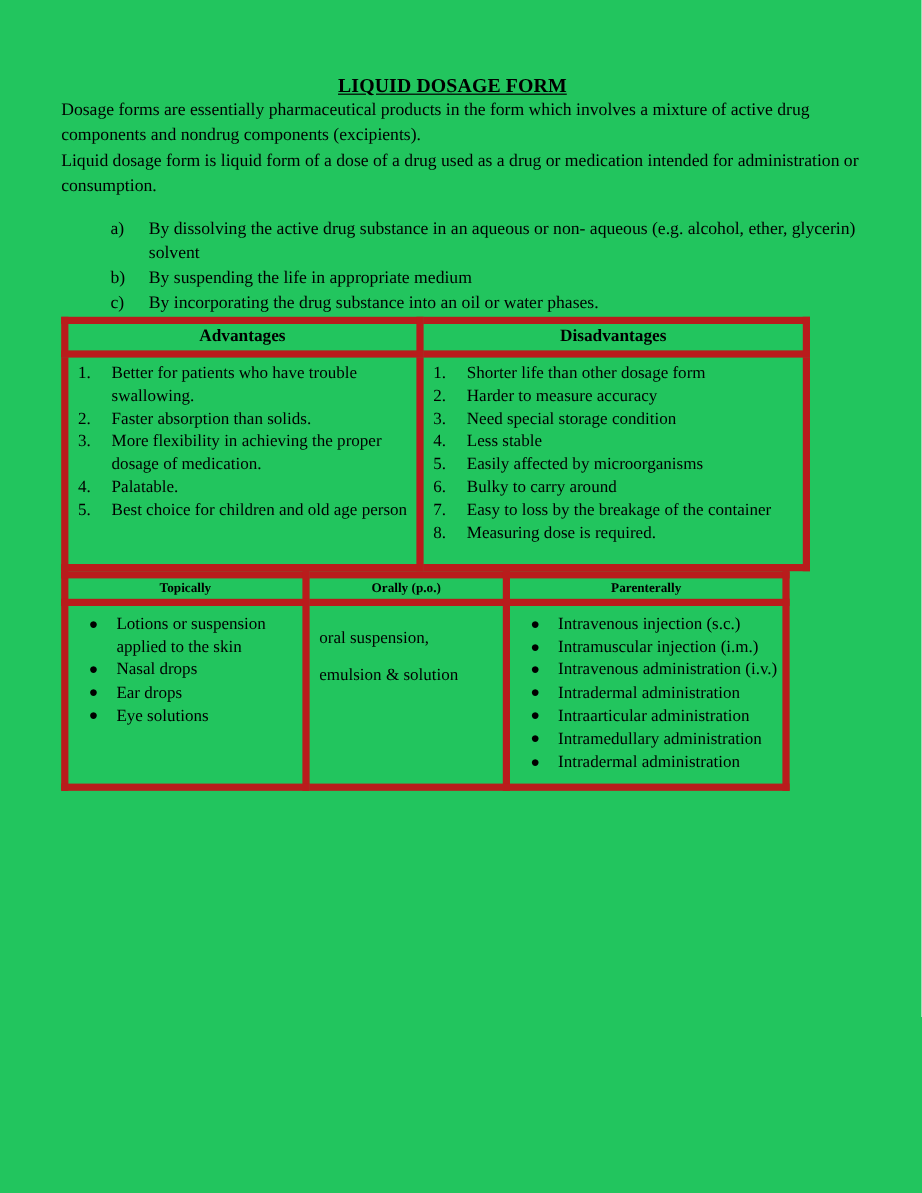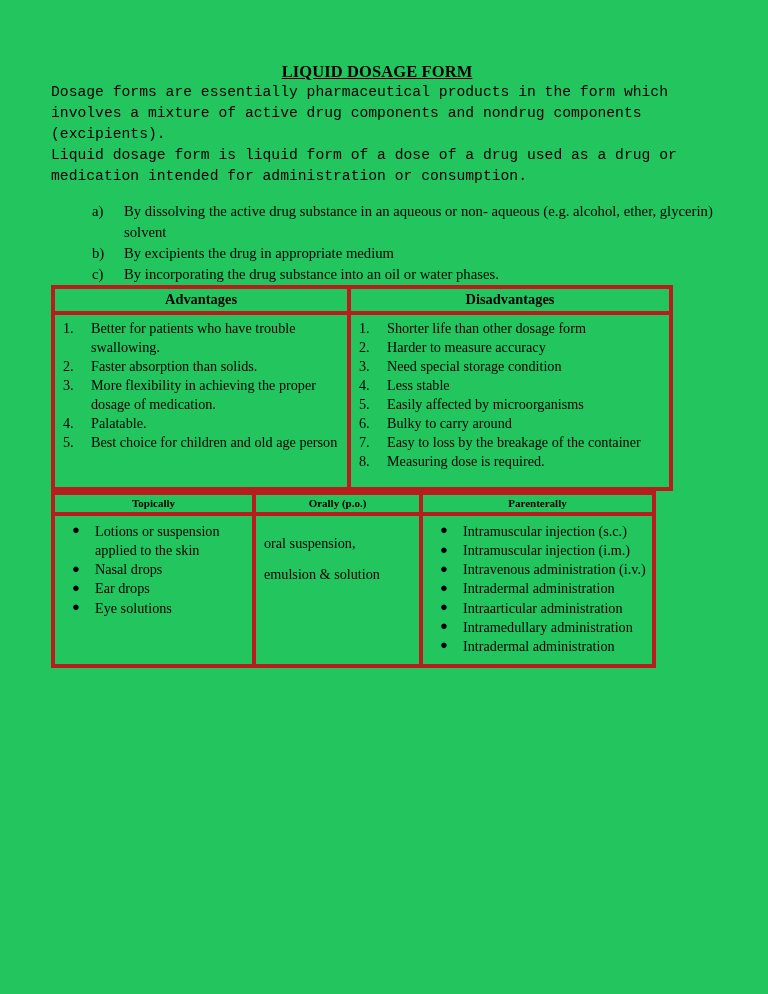--- a/index.html
+++ b/index.html
@@ -31,21 +31,20 @@
     letter-spacing: 0.1px;
     margin: 0;
     padding-top: 62px;
     padding-right: 14px;
   }
   p.para {
     font-size: 14.7px;
     line-height: 1.42;
     margin: 0;
     text-align: left;
-    font-family: Liberation Mono, monospace;
   }
   .para-1 { margin-top: 40px; }
   .para-2 { margin-top: 17px; }
   .para-3 { margin-top: 17px; }
 
   ol.alpha-list {
     list-style: none;
     margin: 15px 0 0 0;
     padding: 0 0 0 41px;
     font-size: 14.7px;
@@ -63,21 +62,21 @@
   }
 
   table.doc-table {
     border-collapse: collapse;
     table-layout: fixed;
     font-size: 14.2px;
     margin: 0;
   }
   table.doc-table td,
   table.doc-table th {
-    border: 4px solid #b91c1c;
+    border: 6px solid #b91c1c;
     vertical-align: top;
     padding: 0;
   }
   table.doc-table th {
     text-align: center;
     font-weight: bold;
     padding: 2px 0 3px 0;
   }
   .t1 {
     width: 618px;
@@ -144,21 +143,21 @@
   <p class="para para-1">Dosage forms are essentially pharmaceutical products in the form which involves a mixture of active drug components and nondrug components (excipients).</p>
   <p class="para para-2">Liquid dosage form is liquid form of a dose of a drug used as a drug or medication intended for administration or consumption.</p>
 
   <ol class="alpha-list">
     <li>
       <span class="marker">a)</span>
       <span>By dissolving the active drug substance in an aqueous or non- aqueous (e.g. alcohol, ether, glycerin) solvent</span>
     </li>
     <li>
       <span class="marker">b)</span>
-      <span>By excipients the drug in appropriate medium</span>
+      <span>By suspending the life in appropriate medium</span>
     </li>
     <li>
       <span class="marker">c)</span>
       <span>By incorporating the drug substance into an oil or water phases.</span>
     </li>
   </ol>
 
   <table class="doc-table t1">
     <colgroup>
         <col style="width:296px">
@@ -275,21 +274,21 @@
         <td>
           <div class="plain-cell">
             <span class="line">oral suspension,</span>
             <span class="line">emulsion &amp; solution</span>
           </div>
         </td>
         <td>
           <ul class="bul-list">
             <li>
               <span class="bullet">●</span>
-              <span>Intramuscular injection (s.c.)</span>
+              <span>Intravenous injection (s.c.)</span>
             </li>
             <li>
               <span class="bullet">●</span>
               <span>Intramuscular injection (i.m.)</span>
             </li>
             <li>
               <span class="bullet">●</span>
               <span>Intravenous administration (i.v.)</span>
             </li>
             <li>

